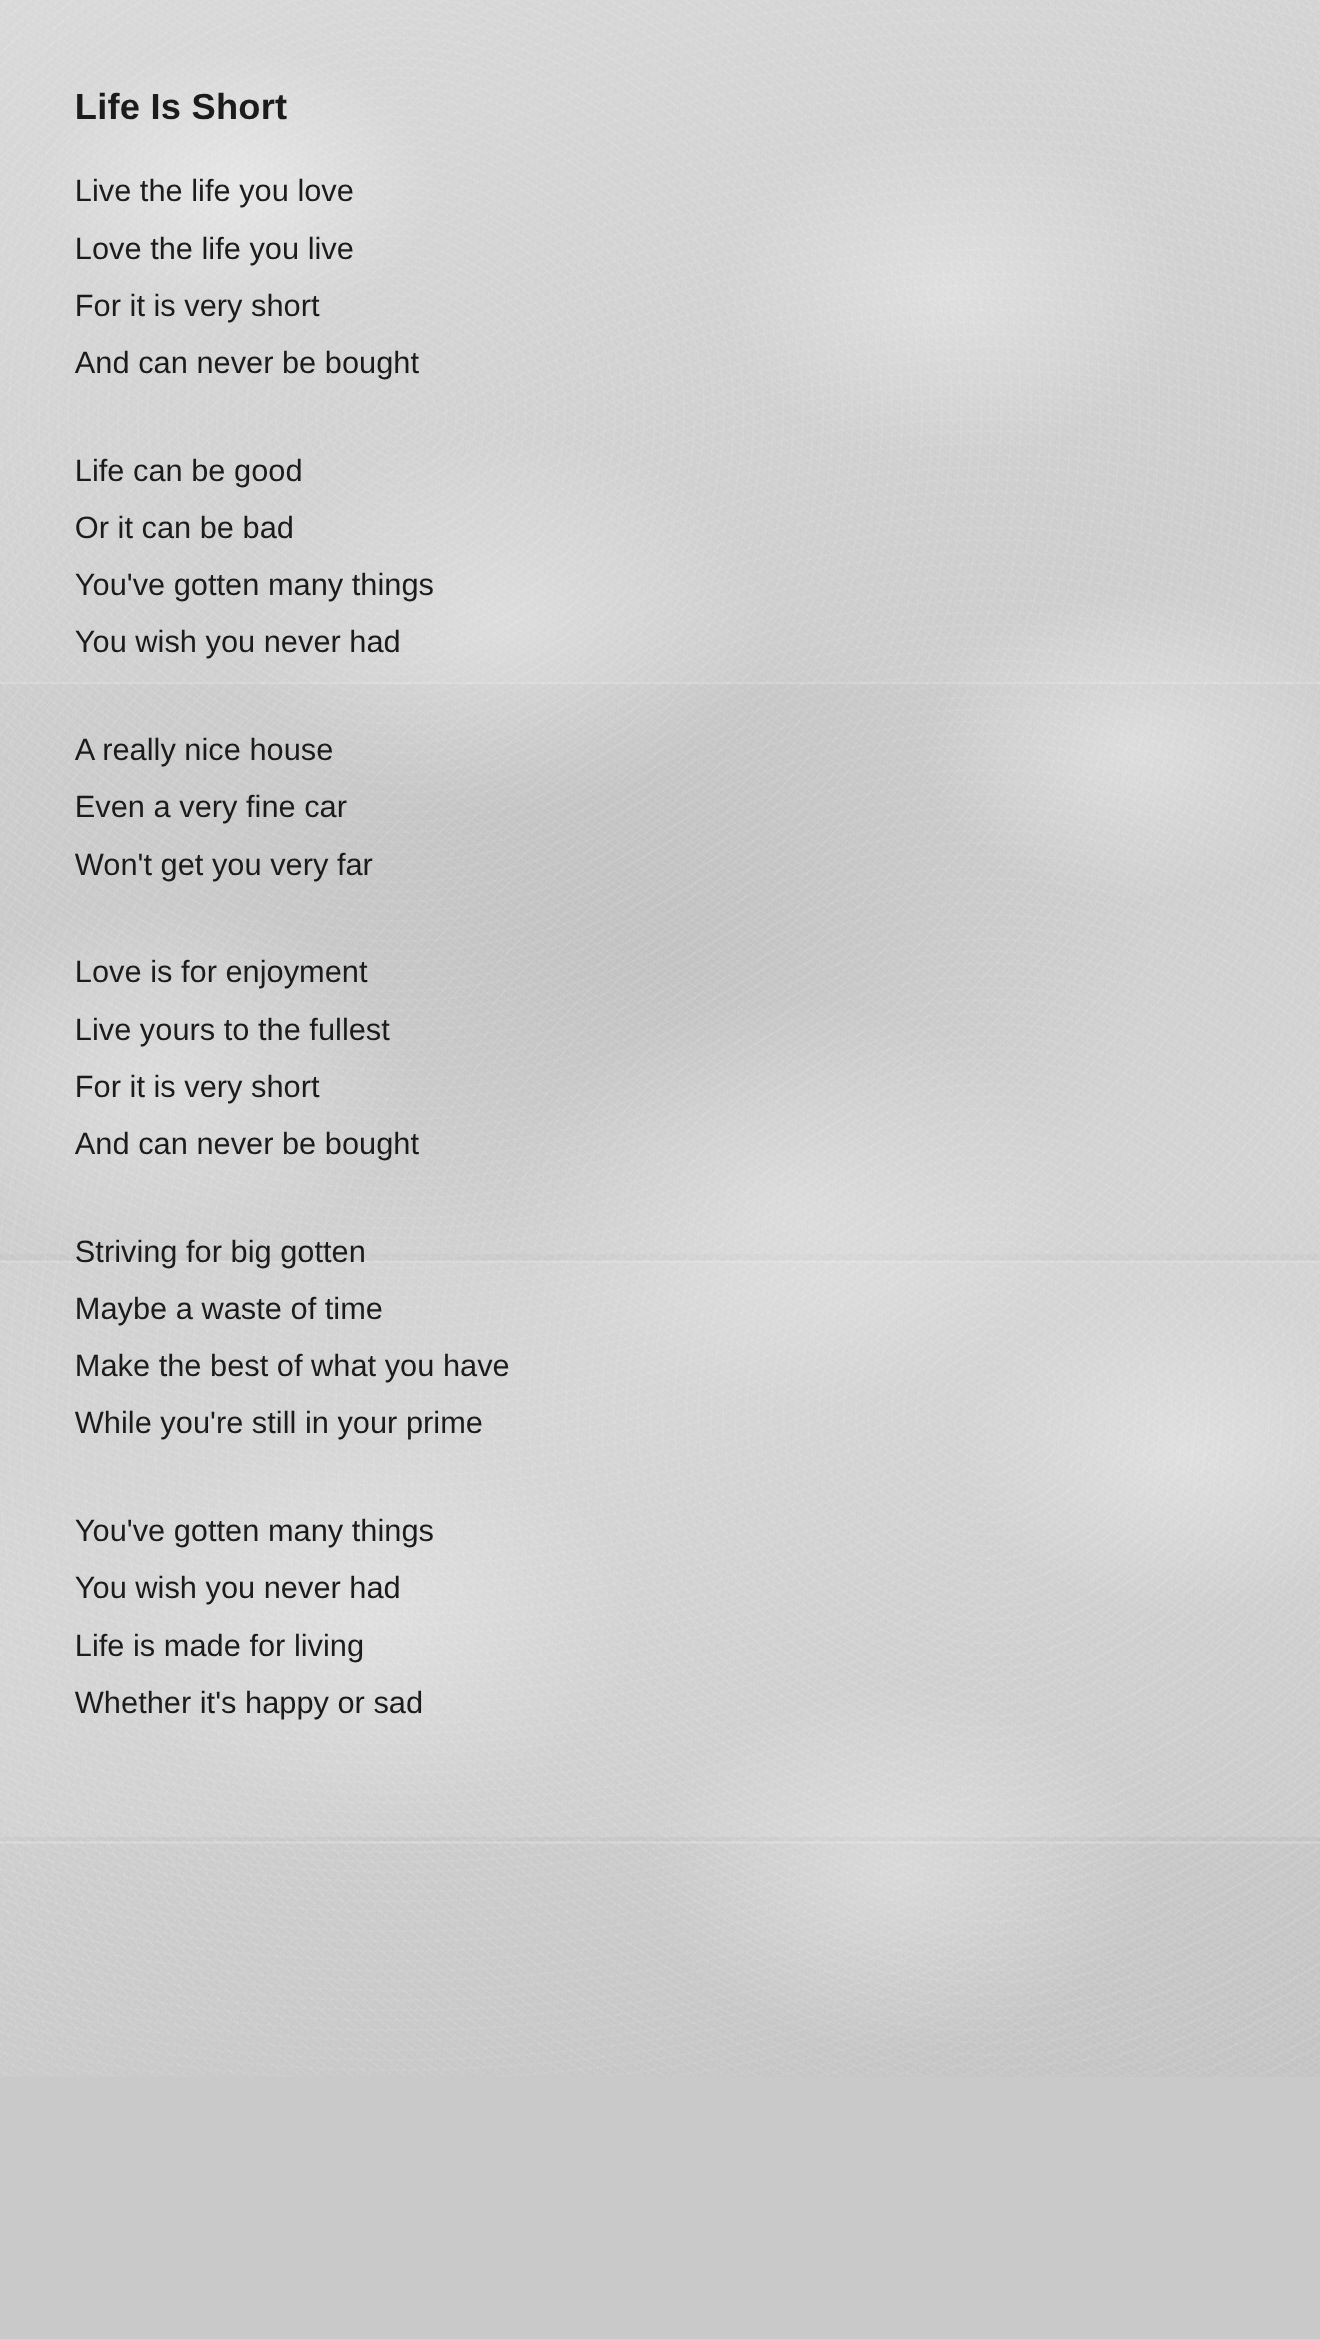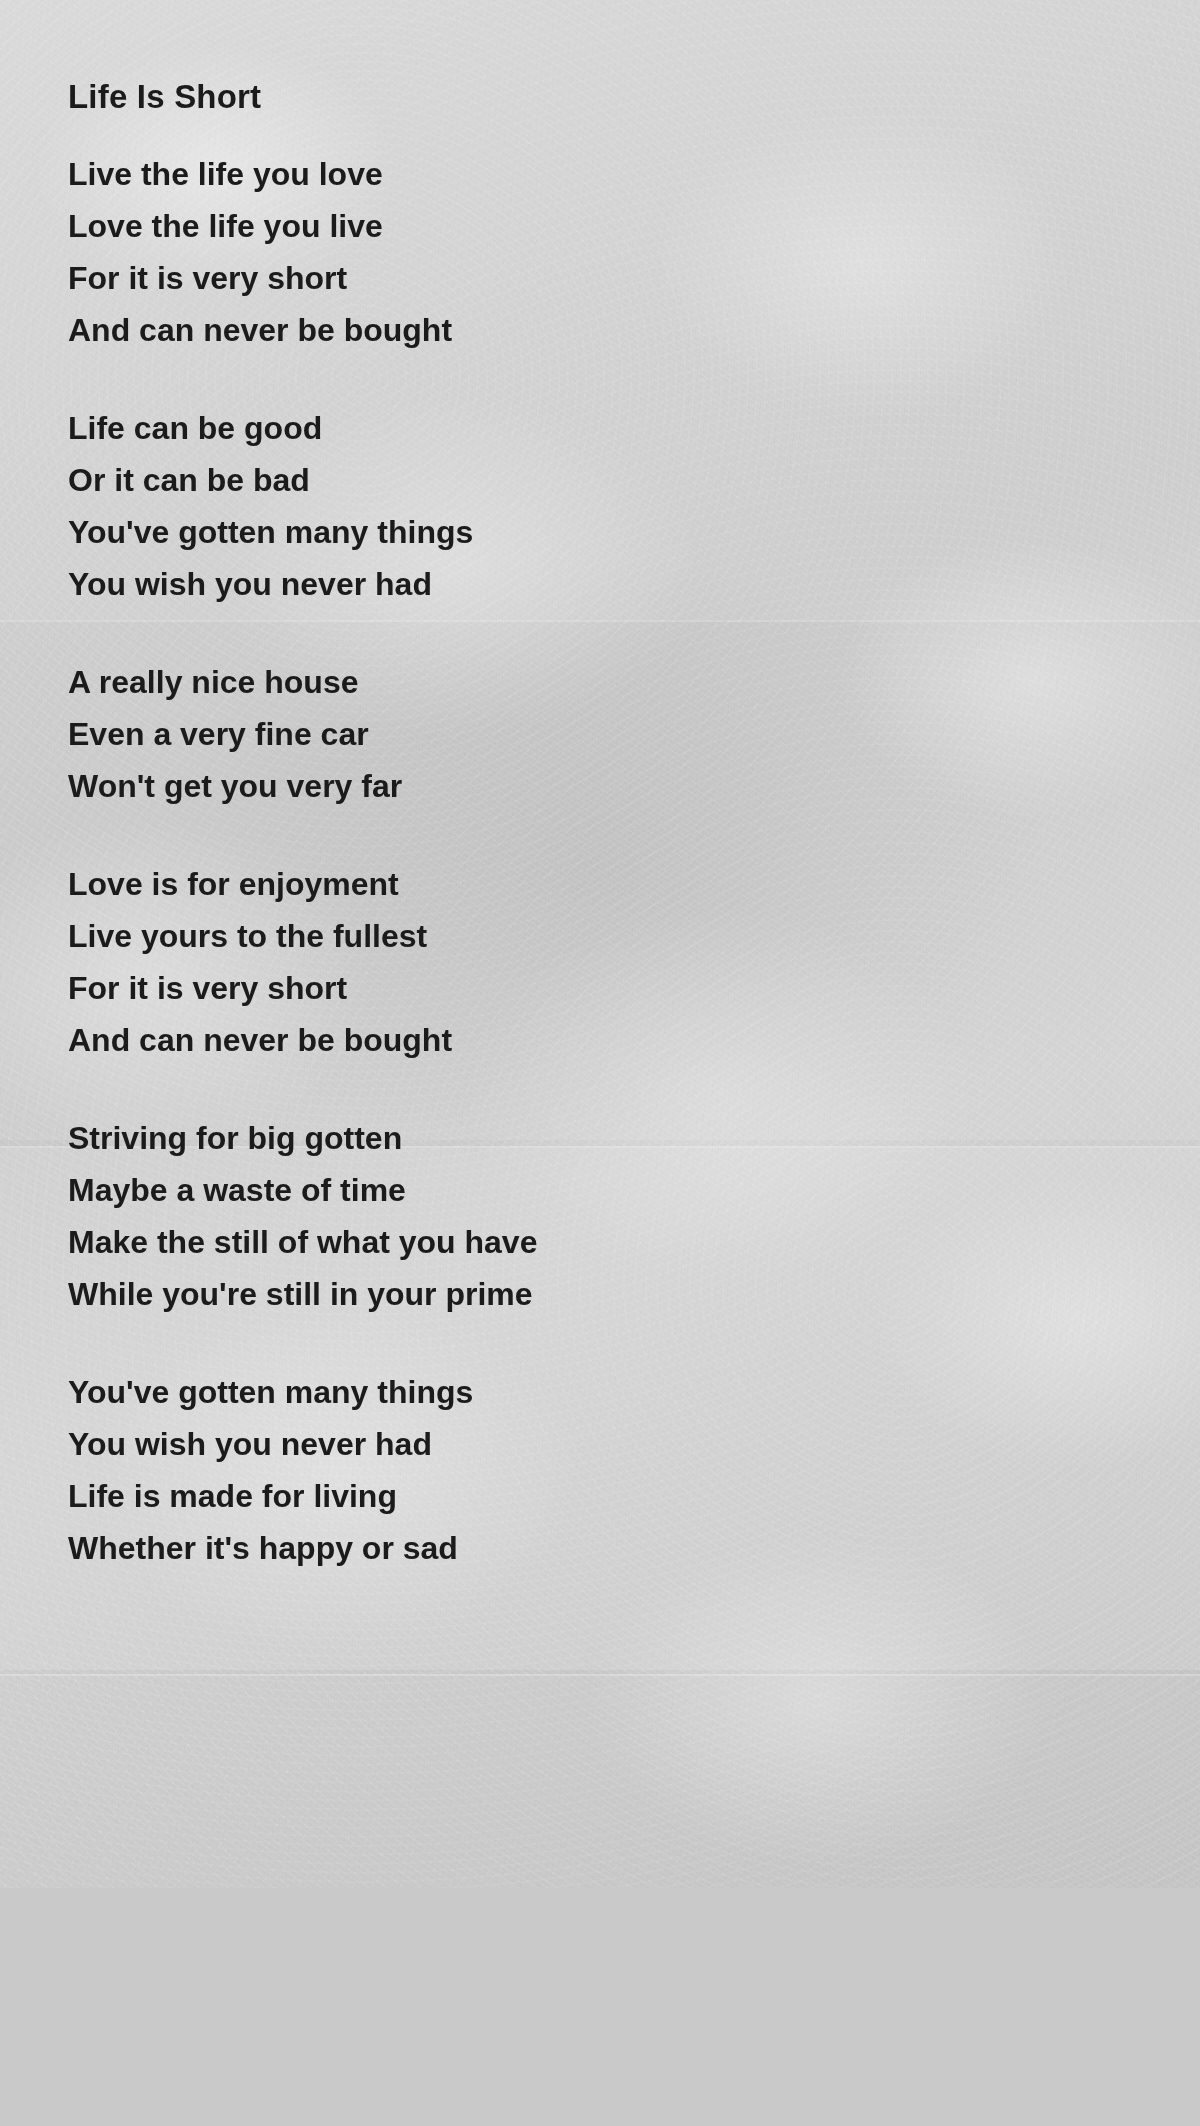--- a/index.html
+++ b/index.html
@@ -91,22 +91,22 @@
     left: 68px;
     top: 148px;
     width: 1060px;
   }
 
   .stanza {
     margin: 0 0 46px 0;
   }
 
   .line {
-    font-size: 32px;
-    font-weight: bold;
+    font-size: 28px;
+    font-weight: normal;
     color: #1b1b1b;
     line-height: 52px;
     white-space: pre;
   }
 
   .copyright {
     position: absolute;
     left: 68px;
     top: 1930px;
     font-size: 25px;
@@ -168,21 +168,21 @@
       <div class="stanza">
         <div class="line">Love is for enjoyment</div>
         <div class="line">Live yours to the fullest</div>
         <div class="line">For it is very short</div>
         <div class="line">And can never be bought</div>
       </div>
 
       <div class="stanza">
         <div class="line">Striving for big gotten</div>
         <div class="line">Maybe a waste of time</div>
-        <div class="line">Make the still of what you have</div>
+        <div class="line">Make the best of what you have</div>
         <div class="line">While you're still in your prime</div>
       </div>
 
       <div class="stanza">
         <div class="line">You've gotten many things</div>
         <div class="line">You wish you never had</div>
         <div class="line">Life is made for living</div>
         <div class="line">Whether it's happy or sad</div>
       </div>
 

